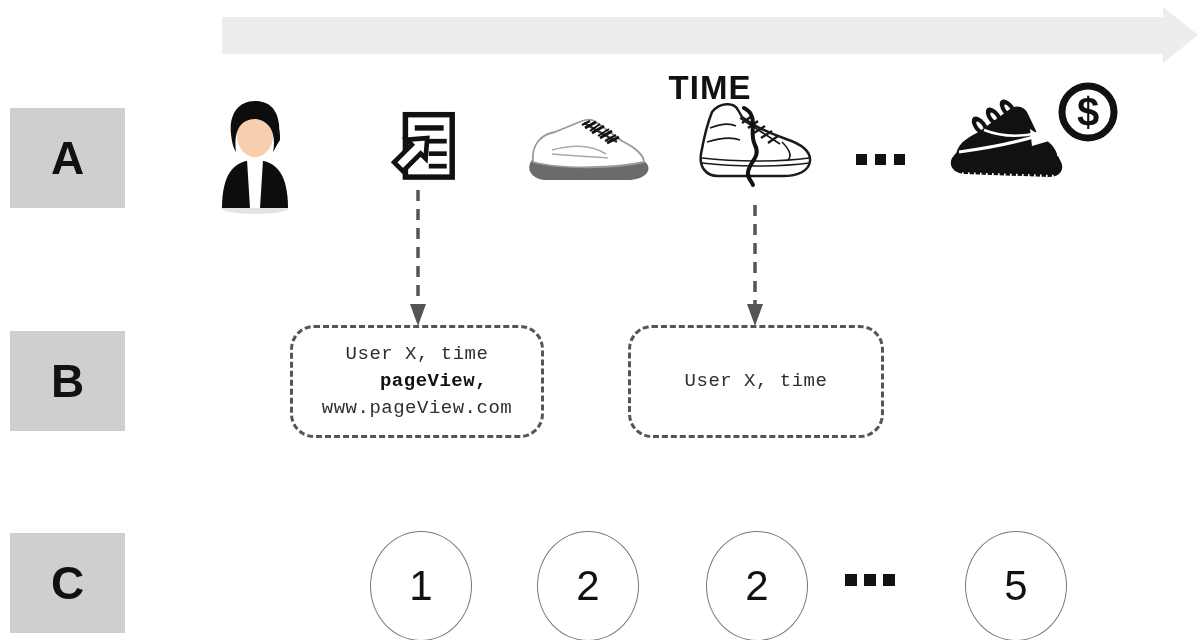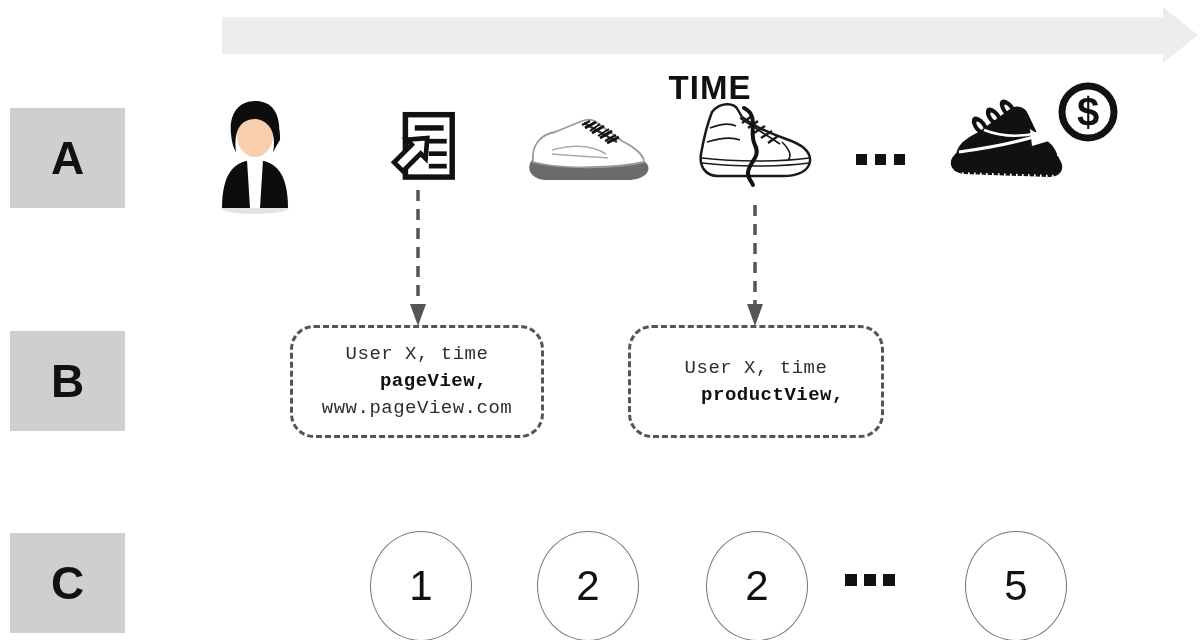--- a/index.html
+++ b/index.html
@@ -134,21 +134,20 @@
     <polygon points="2,99 18,99 10,121" fill="#555"></polygon>
   </svg>
 
   <div class="event-box left">
     <div>User X, time</div>
     <div class="bold">pageView,</div>
     <div>www.pageView.com</div>
   </div>
   <div class="event-box right">
     <div>User X, time</div>
-    <div class="bold">productView,</div>
   </div>
 
   <div class="count-circle c1">
     <span>1</span>
   </div>
   <div class="count-circle c2">
     <span>2</span>
   </div>
   <div class="count-circle c3">
     <span>2</span>

